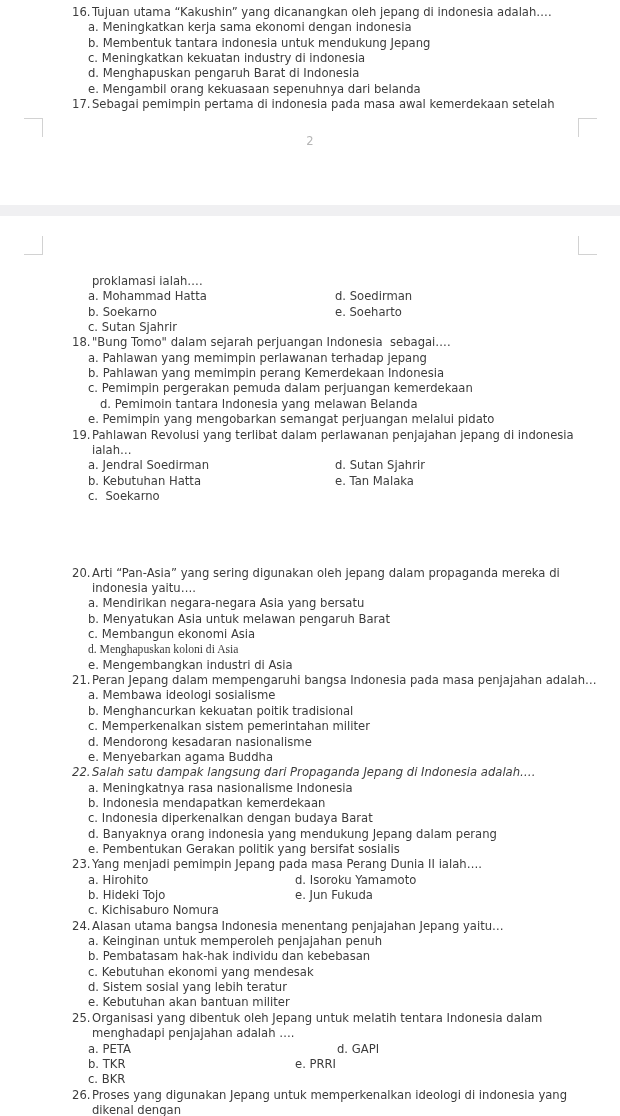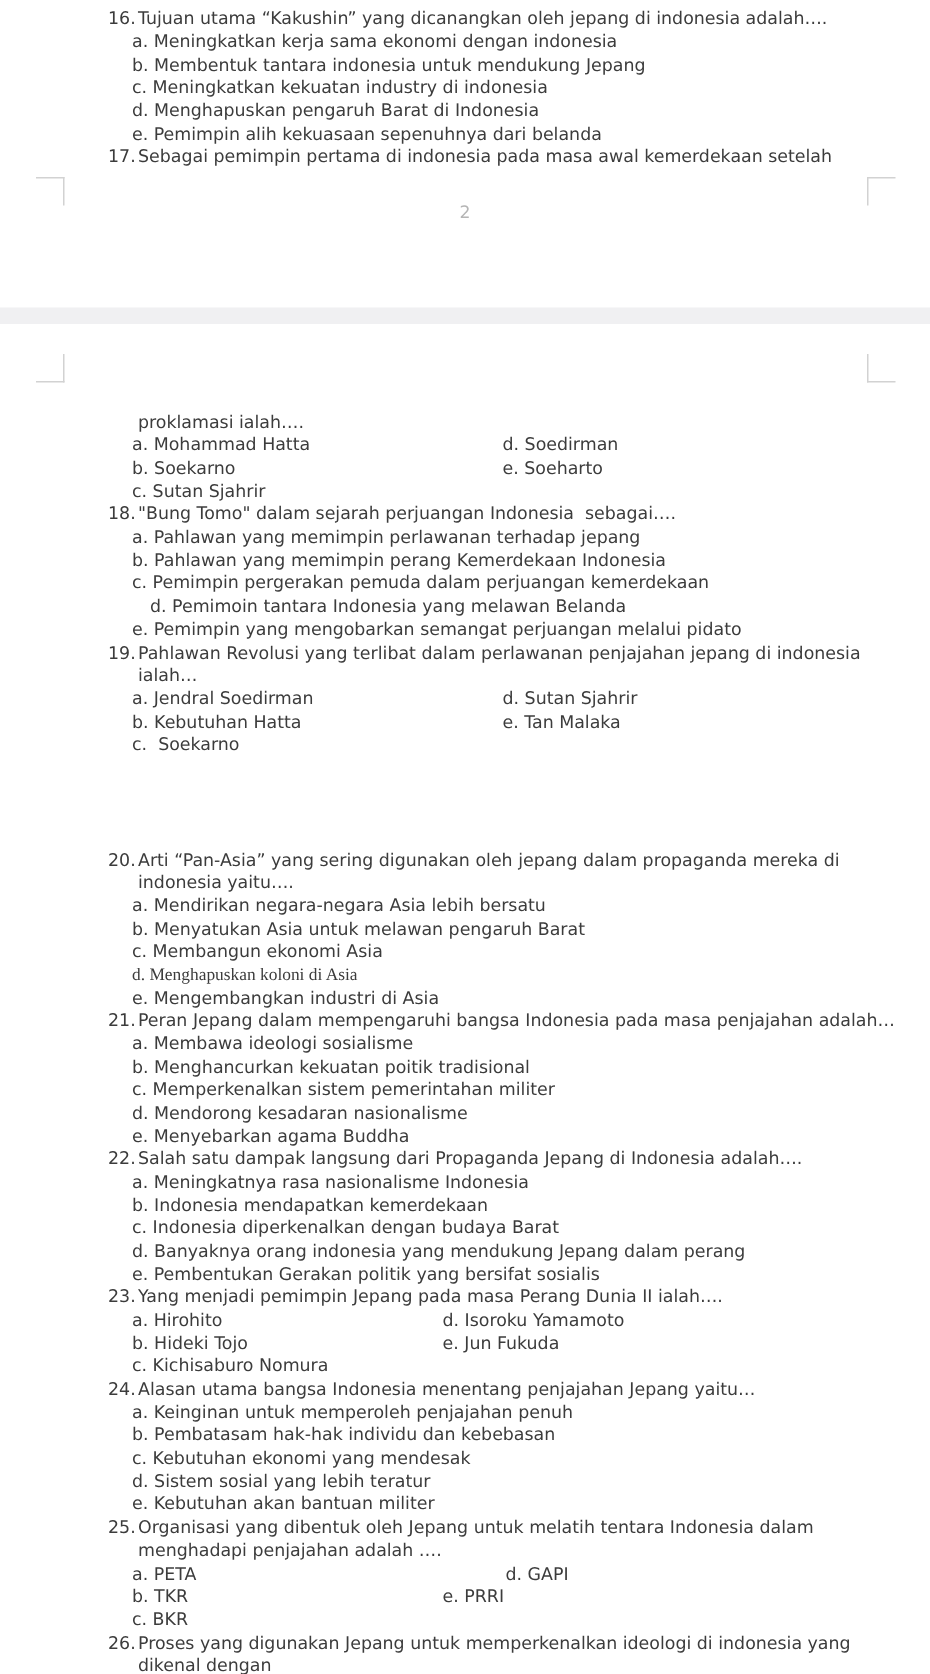--- a/index.html
+++ b/index.html
@@ -100,21 +100,21 @@
 </head>
 <body>
 
 <div class="page" id="page-one" style="height:205px;">
   <div id="page-one-lines" style="position:absolute; left:0; top:5px; width:620px;">
       <div class="qline" style="position: absolute; left: 0px; top: 0px; width: 620px; height: 15.35px;"><span class="num">16.</span><span class="qtext">Tujuan utama “Kakushin” yang dicanangkan oleh jepang di indonesia adalah….</span></div>
       <div class="qline" style="position: absolute; left: 0px; top: 15.35px; width: 620px; height: 15.35px;"><span class="opt">a. Meningkatkan kerja sama ekonomi dengan indonesia</span></div>
       <div class="qline" style="position: absolute; left: 0px; top: 30.7px; width: 620px; height: 15.35px;"><span class="opt">b. Membentuk tantara indonesia untuk mendukung Jepang</span></div>
       <div class="qline" style="position: absolute; left: 0px; top: 46.05px; width: 620px; height: 15.35px;"><span class="opt">c. Meningkatkan kekuatan industry di indonesia</span></div>
       <div class="qline" style="position: absolute; left: 0px; top: 61.4px; width: 620px; height: 15.35px;"><span class="opt">d. Menghapuskan pengaruh Barat di Indonesia</span></div>
-      <div class="qline" style="position: absolute; left: 0px; top: 76.75px; width: 620px; height: 15.35px;"><span class="opt">e. Pemimpin alih kekuasaan sepenuhnya dari belanda</span></div>
+      <div class="qline" style="position: absolute; left: 0px; top: 76.75px; width: 620px; height: 15.35px;"><span class="opt">e. Mengambil orang kekuasaan sepenuhnya dari belanda</span></div>
       <div class="qline" style="position: absolute; left: 0px; top: 92.1px; width: 620px; height: 15.35px;"><span class="num">17.</span><span class="qtext">Sebagai pemimpin pertama di indonesia pada masa awal kemerdekaan setelah</span></div>
     </div>
 
   <div class="corner tl-left" style="left:24px;  top:118px;"></div>
   <div class="corner tl-right" style="left:578px; top:118px;"></div>
 
   <div class="page-number" style="left:0; top:134px;">2</div>
 </div>
 
 <div class="page-gap" style="height:11px;">
@@ -136,32 +136,32 @@
       <div class="qline" style="position: absolute; left: 0px; top: 107.45px; width: 620px; height: 15.35px;"><span class="opt">c. Pemimpin pergerakan pemuda dalam perjuangan kemerdekaan</span></div>
       <div class="qline" style="position: absolute; left: 0px; top: 122.8px; width: 620px; height: 15.35px; margin-left: 12px;"><span class="opt">d. Pemimoin tantara Indonesia yang melawan Belanda</span></div>
       <div class="qline" style="position: absolute; left: 0px; top: 138.15px; width: 620px; height: 15.35px;"><span class="opt">e. Pemimpin yang mengobarkan semangat perjuangan melalui pidato</span></div>
       <div class="qline" style="position: absolute; left: 0px; top: 153.5px; width: 620px; height: 15.35px;"><span class="num">19.</span><span class="qtext">Pahlawan Revolusi yang terlibat dalam perlawanan penjajahan jepang di indonesia</span></div>
       <div class="qline" style="position: absolute; left: 0px; top: 168.85px; width: 616px; height: 15.35px;"><span class="cont">ialah…</span></div>
       <div class="qline" style="position: absolute; left: 0px; top: 184.2px; width: 620px; height: 15.35px;"><span class="opt">a. Jendral Soedirman</span><span class="opt-right" style="left: 335px;">d. Sutan Sjahrir</span></div>
       <div class="qline" style="position: absolute; left: 0px; top: 199.55px; width: 620px; height: 15.35px;"><span class="opt">b. Kebutuhan Hatta</span><span class="opt-right" style="left: 335px;">e. Tan Malaka</span></div>
       <div class="qline" style="position: absolute; left: 0px; top: 214.9px; width: 620px; height: 15.35px;"><span class="opt">c.  Soekarno</span></div>
       <div class="qline" style="position: absolute; left: 0px; top: 291.65px; width: 620px; height: 15.35px;"><span class="num">20.</span><span class="qtext">Arti “Pan-Asia” yang sering digunakan oleh jepang dalam propaganda mereka di</span></div>
       <div class="qline" style="position: absolute; left: 0px; top: 307px; width: 620px; height: 15.35px;"><span class="cont">indonesia yaitu….</span></div>
-      <div class="qline" style="position: absolute; left: 0px; top: 322.35px; width: 620px; height: 15.35px;"><span class="opt">a. Mendirikan negara-negara Asia lebih bersatu</span></div>
+      <div class="qline" style="position: absolute; left: 0px; top: 322.35px; width: 620px; height: 15.35px;"><span class="opt">a. Mendirikan negara-negara Asia yang bersatu</span></div>
       <div class="qline" style="position: absolute; left: 0px; top: 337.7px; width: 620px; height: 15.35px;"><span class="opt">b. Menyatukan Asia untuk melawan pengaruh Barat</span></div>
       <div class="qline" style="position: absolute; left: 0px; top: 353.05px; width: 620px; height: 15.35px;"><span class="opt">c. Membangun ekonomi Asia</span></div>
       <div class="qline" style="position: absolute; left: 0px; top: 368.4px; width: 620px; height: 15.35px; font-family: Liberation Serif, serif;"><span class="opt">d. Menghapuskan koloni di Asia</span></div>
       <div class="qline" style="position: absolute; left: 0px; top: 383.75px; width: 620px; height: 15.35px;"><span class="opt">e. Mengembangkan industri di Asia</span></div>
       <div class="qline" style="position: absolute; left: 0px; top: 399.1px; width: 620px; height: 15.35px;"><span class="num">21.</span><span class="qtext">Peran Jepang dalam mempengaruhi bangsa Indonesia pada masa penjajahan adalah…</span></div>
       <div class="qline" style="position: absolute; left: 0px; top: 414.45px; width: 620px; height: 15.35px;"><span class="opt">a. Membawa ideologi sosialisme</span></div>
       <div class="qline" style="position: absolute; left: 0px; top: 429.8px; width: 620px; height: 15.35px;"><span class="opt">b. Menghancurkan kekuatan poitik tradisional</span></div>
       <div class="qline" style="position: absolute; left: 0px; top: 445.15px; width: 620px; height: 15.35px;"><span class="opt">c. Memperkenalkan sistem pemerintahan militer</span></div>
       <div class="qline" style="position: absolute; left: 0px; top: 460.5px; width: 620px; height: 15.35px;"><span class="opt">d. Mendorong kesadaran nasionalisme</span></div>
       <div class="qline" style="position: absolute; left: 0px; top: 475.85px; width: 620px; height: 15.35px;"><span class="opt">e. Menyebarkan agama Buddha</span></div>
-      <div class="qline" style="position: absolute; left: 0px; top: 491.2px; width: 620px; height: 15.35px;"><span class="num">22.</span><span class="qtext">Salah satu dampak langsung dari Propaganda Jepang di Indonesia adalah….</span></div>
+      <div class="qline" style="position: absolute; left: 0px; top: 491.2px; width: 620px; height: 15.35px; font-style: italic;"><span class="num">22.</span><span class="qtext">Salah satu dampak langsung dari Propaganda Jepang di Indonesia adalah….</span></div>
       <div class="qline" style="position: absolute; left: 0px; top: 506.55px; width: 620px; height: 15.35px;"><span class="opt">a. Meningkatnya rasa nasionalisme Indonesia</span></div>
       <div class="qline" style="position: absolute; left: 0px; top: 521.9px; width: 620px; height: 15.35px;"><span class="opt">b. Indonesia mendapatkan kemerdekaan</span></div>
       <div class="qline" style="position: absolute; left: 0px; top: 537.25px; width: 620px; height: 15.35px;"><span class="opt">c. Indonesia diperkenalkan dengan budaya Barat</span></div>
       <div class="qline" style="position: absolute; left: 0px; top: 552.6px; width: 620px; height: 15.35px;"><span class="opt">d. Banyaknya orang indonesia yang mendukung Jepang dalam perang</span></div>
       <div class="qline" style="position: absolute; left: 0px; top: 567.95px; width: 620px; height: 15.35px;"><span class="opt">e. Pembentukan Gerakan politik yang bersifat sosialis</span></div>
       <div class="qline" style="position: absolute; left: 0px; top: 583.3px; width: 620px; height: 15.35px;"><span class="num">23.</span><span class="qtext">Yang menjadi pemimpin Jepang pada masa Perang Dunia II ialah….</span></div>
       <div class="qline" style="position: absolute; left: 0px; top: 598.65px; width: 620px; height: 15.35px;"><span class="opt">a. Hirohito</span><span class="opt-right" style="left: 295px;">d. Isoroku Yamamoto</span></div>
       <div class="qline" style="position: absolute; left: 0px; top: 614px; width: 620px; height: 15.35px;"><span class="opt">b. Hideki Tojo</span><span class="opt-right" style="left: 295px;">e. Jun Fukuda</span></div>
       <div class="qline" style="position: absolute; left: 0px; top: 629.35px; width: 620px; height: 15.35px;"><span class="opt">c. Kichisaburo Nomura</span></div>
       <div class="qline" style="position: absolute; left: 0px; top: 644.7px; width: 620px; height: 15.35px;"><span class="num">24.</span><span class="qtext">Alasan utama bangsa Indonesia menentang penjajahan Jepang yaitu…</span></div>

